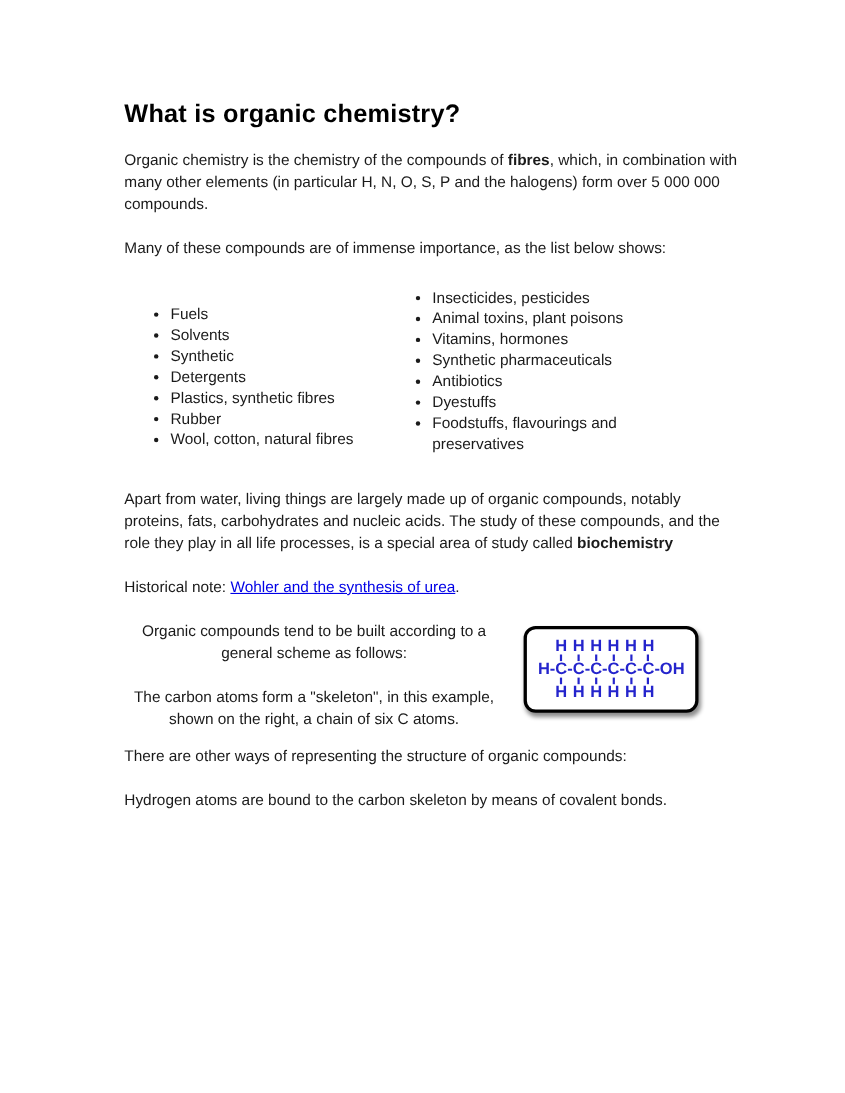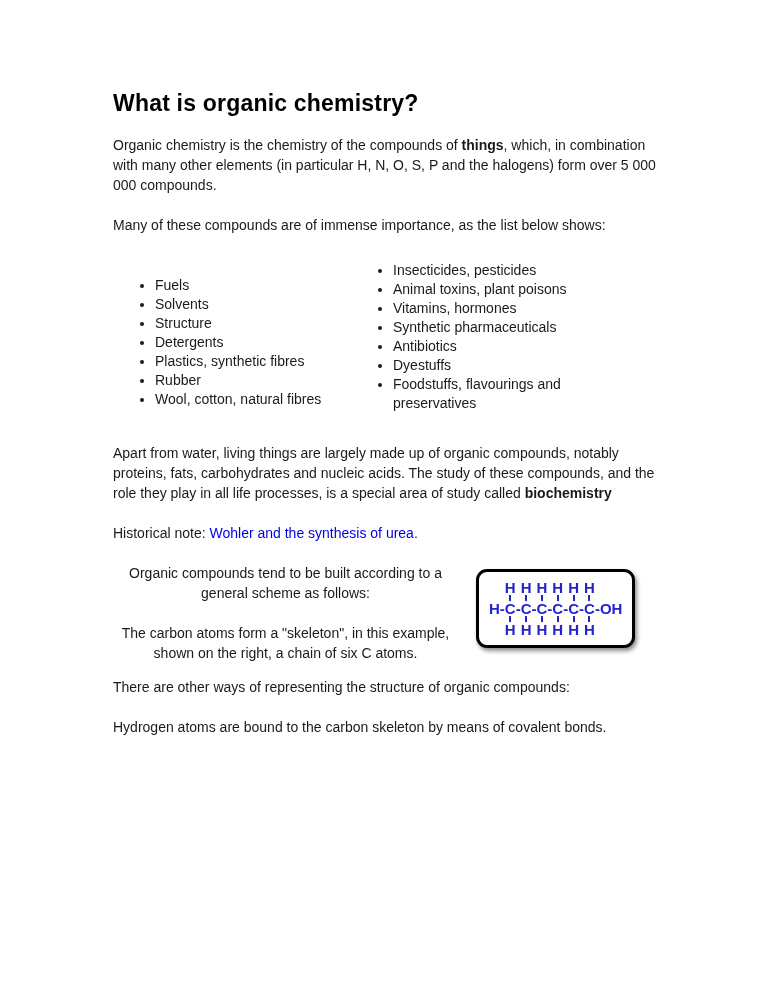--- a/index.html
+++ b/index.html
@@ -45,20 +45,21 @@
     padding:0 0 0 42px;
     margin-top:11px;
   }
   ul.right-list{
     flex:0 0 240px;width:240px;
     padding:0 0 0 18px;
   }
   li{line-height:19px;}
   a.doc-link{
     color:var(--link-color);
+    text-decoration:underline;
     cursor:pointer;
   }
   .structure-row{
     display:flex;
     align-items:flex-start;
     margin-bottom:14px;
     text-align:center;
   }
   .structure-text{width:345px;flex:0 0 345px;}
   .structure-text p:last-child{margin-bottom:0;}
@@ -95,29 +96,29 @@
   .msep,.mside{line-height:13px;}
 </style>
 </head>
 <body>
 
 <div class="page">
   <div class="content">
 
     <h1>What is organic chemistry?</h1>
 
-    <p><span>Organic chemistry is the chemistry of the compounds of </span><b>things</b><span>, which, in combination with many other elements (in particular H, N, O, S, P and the halogens) form over 5 000 000 compounds.</span></p>
+    <p><span>Organic chemistry is the chemistry of the compounds of </span><b>fibres</b><span>, which, in combination with many other elements (in particular H, N, O, S, P and the halogens) form over 5 000 000 compounds.</span></p>
 
     <p>Many of these compounds are of immense importance, as the list below shows:</p>
 
     <div class="lists-row">
       <ul class="left-list">
         <li>Fuels</li>
         <li>Solvents</li>
-        <li>Structure</li>
+        <li>Synthetic</li>
         <li>Detergents</li>
         <li>Plastics, synthetic fibres</li>
         <li>Rubber</li>
         <li>Wool, cotton, natural fibres</li>
       </ul>
       <ul class="right-list">
         <li>Insecticides, pesticides</li>
         <li>Animal toxins, plant poisons</li>
         <li>Vitamins, hormones</li>
         <li>Synthetic pharmaceuticals</li>

